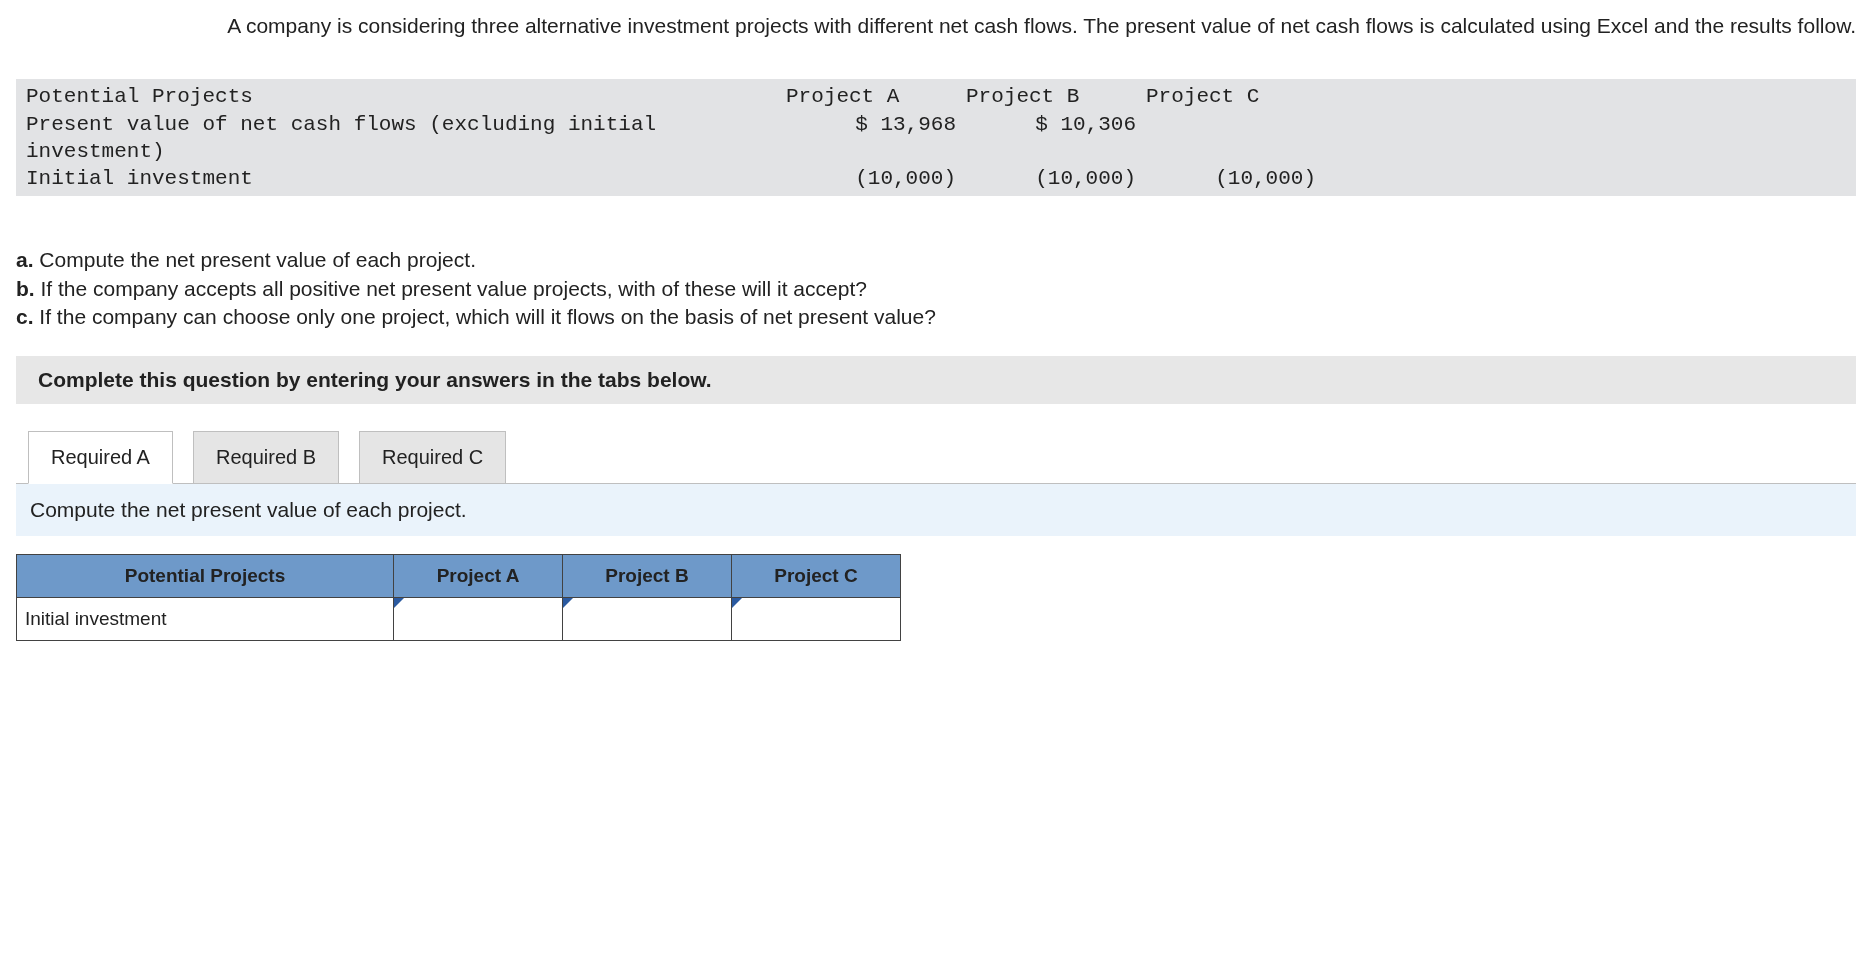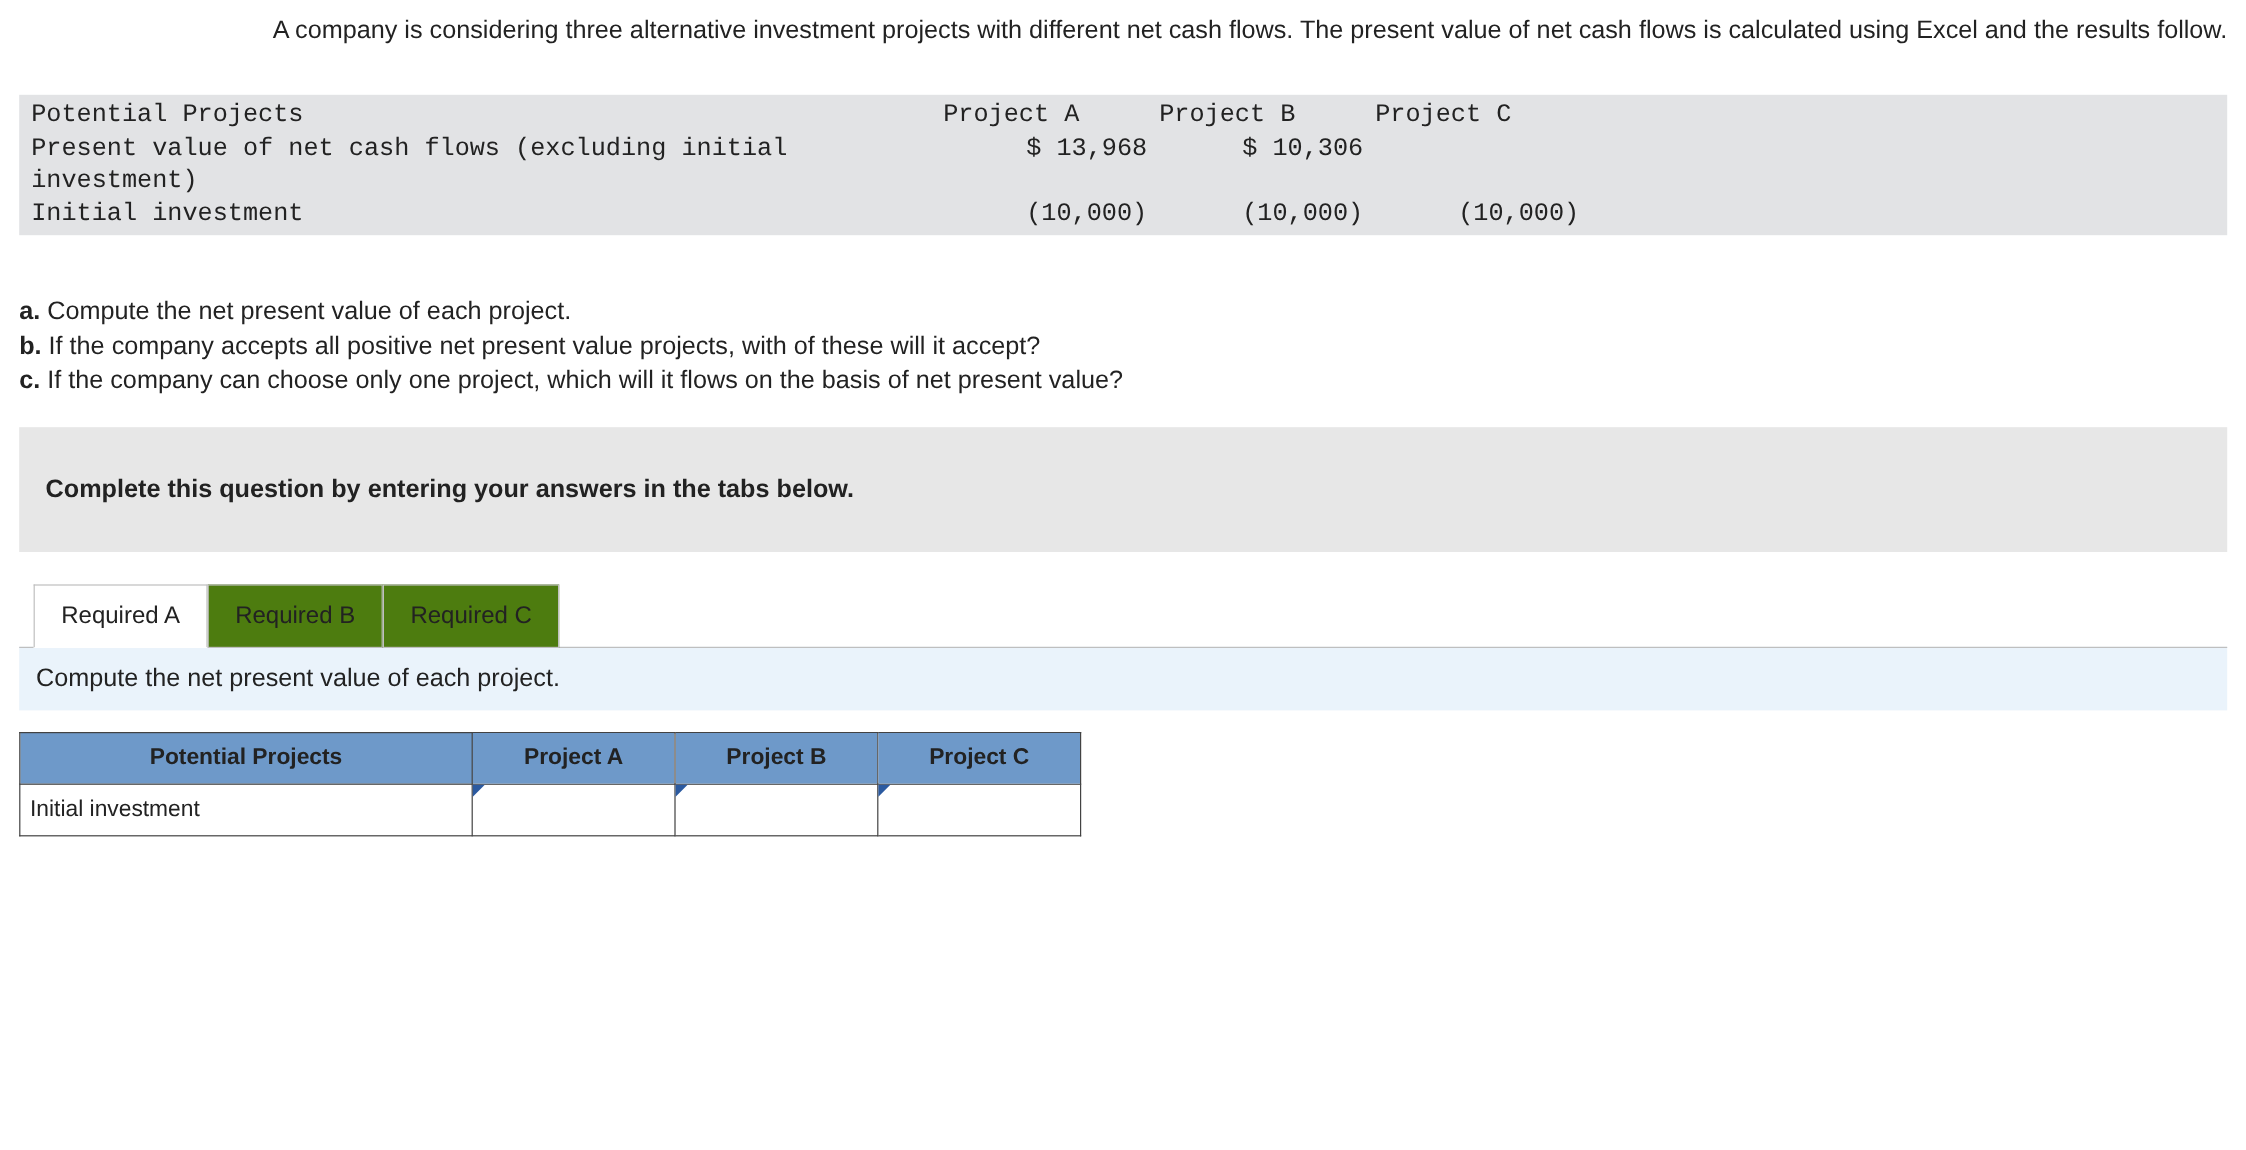--- a/index.html
+++ b/index.html
@@ -40,34 +40,35 @@
   }
   .q-list {
     margin-bottom: 24px;
     line-height: 1.35;
   }
   .q-list .ql {
     font-weight: 700;
   }
   .prompt-bar {
     background: #e7e7e7;
-    padding: 40px 22px;
+    padding: 12px 22px;
     font-weight: 700;
     margin-bottom: 26px;
   }
   .tabs-row {
     display: flex;
     align-items: flex-end;
     margin-left: 12px;
+    gap: 20px;
   }
   .tab {
     padding: 14px 22px;
     font-size: 20px;
     border: 1px solid #bfbfbf;
-    background: #4d7c0f;
+    background: #e5e5e5;
     cursor: pointer;
     position: relative;
     top: 1px;
   }
   .tab.active {
     background: #fff;
     border-bottom: 1px solid #fff;
     z-index: 2;
   }
   .subprompt {

